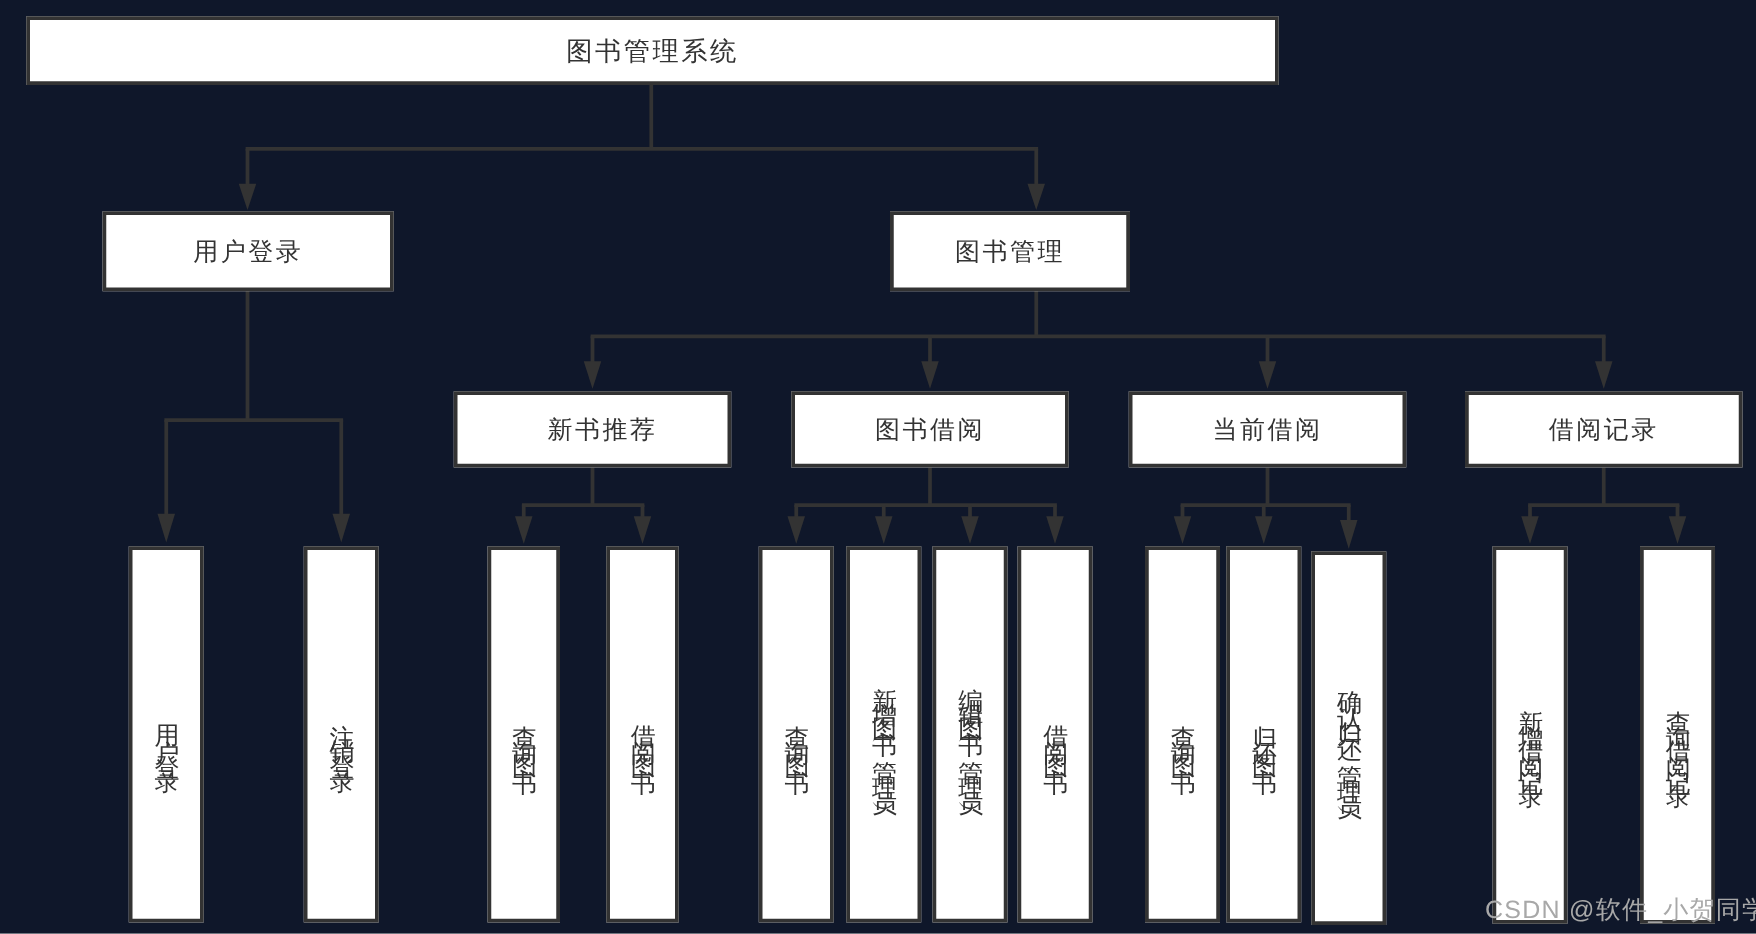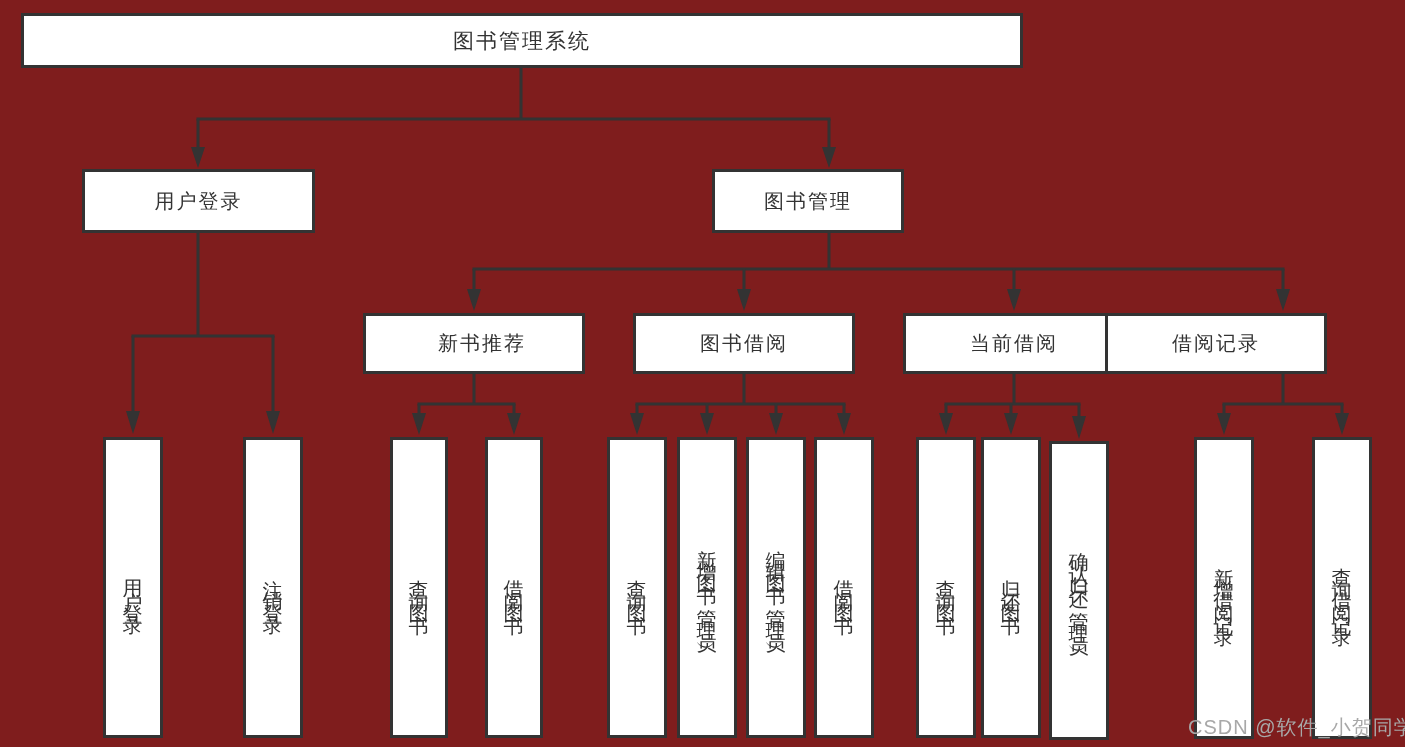--- a/index.html
+++ b/index.html
@@ -1,19 +1,19 @@
 <!DOCTYPE html>
 <html><head>
 <meta charset="utf-8">
 <style>
   html,body{margin:0;padding:0;background:#ffffff;}
   .canvas{
     position:relative;
     width:1405px;height:747px;
-    background:#7f1d1d;
+    background:#0f172a;
     font-family:"Liberation Sans","DejaVu Sans",sans-serif;
     color:#333333;
     overflow:hidden;
   }
   .connectors{position:absolute;left:0;top:0;width:1405px;height:747px;}
   .node{
     position:absolute;
     box-sizing:border-box;
     border:3px solid #333333;
     background:#ffffff;
@@ -125,21 +125,21 @@
   </svg>
 
   <div class="node root-node" style="left:21px;top:13px;width:1002px;height:55px;">图书管理系统</div>
 
   <div class="node h-node" style="left:82px;top:169px;width:233px;height:64px;">用户登录</div>
   <div class="node h-node" style="left:712px;top:169px;width:192px;height:64px;">图书管理</div>
 
   <div class="node h-node" style="left:363px;top:313px;width:222px;height:61px;padding-left:16px;">新书推荐</div>
   <div class="node h-node" style="left:903px;top:313px;width:222px;height:61px;">当前借阅</div>
   <div class="node h-node" style="left:633px;top:313px;width:222px;height:61px;">图书借阅</div>
-  <div class="node h-node" style="left:1105px;top:313px;width:222px;height:61px;">借阅记录</div>
+  <div class="node h-node" style="left:1172px;top:313px;width:222px;height:61px;">借阅记录</div>
 
   <div class="node v-node" style="left:103px;top:437px;width:60px;height:301px;">
     <span>用户登录</span>
   </div>
   <div class="node v-node" style="left:243px;top:437px;width:60px;height:301px;">
     <span>注销登录</span>
   </div>
 
   <div class="node v-node" style="left:390px;top:437px;width:58px;height:301px;">
     <span>查询图书</span>

